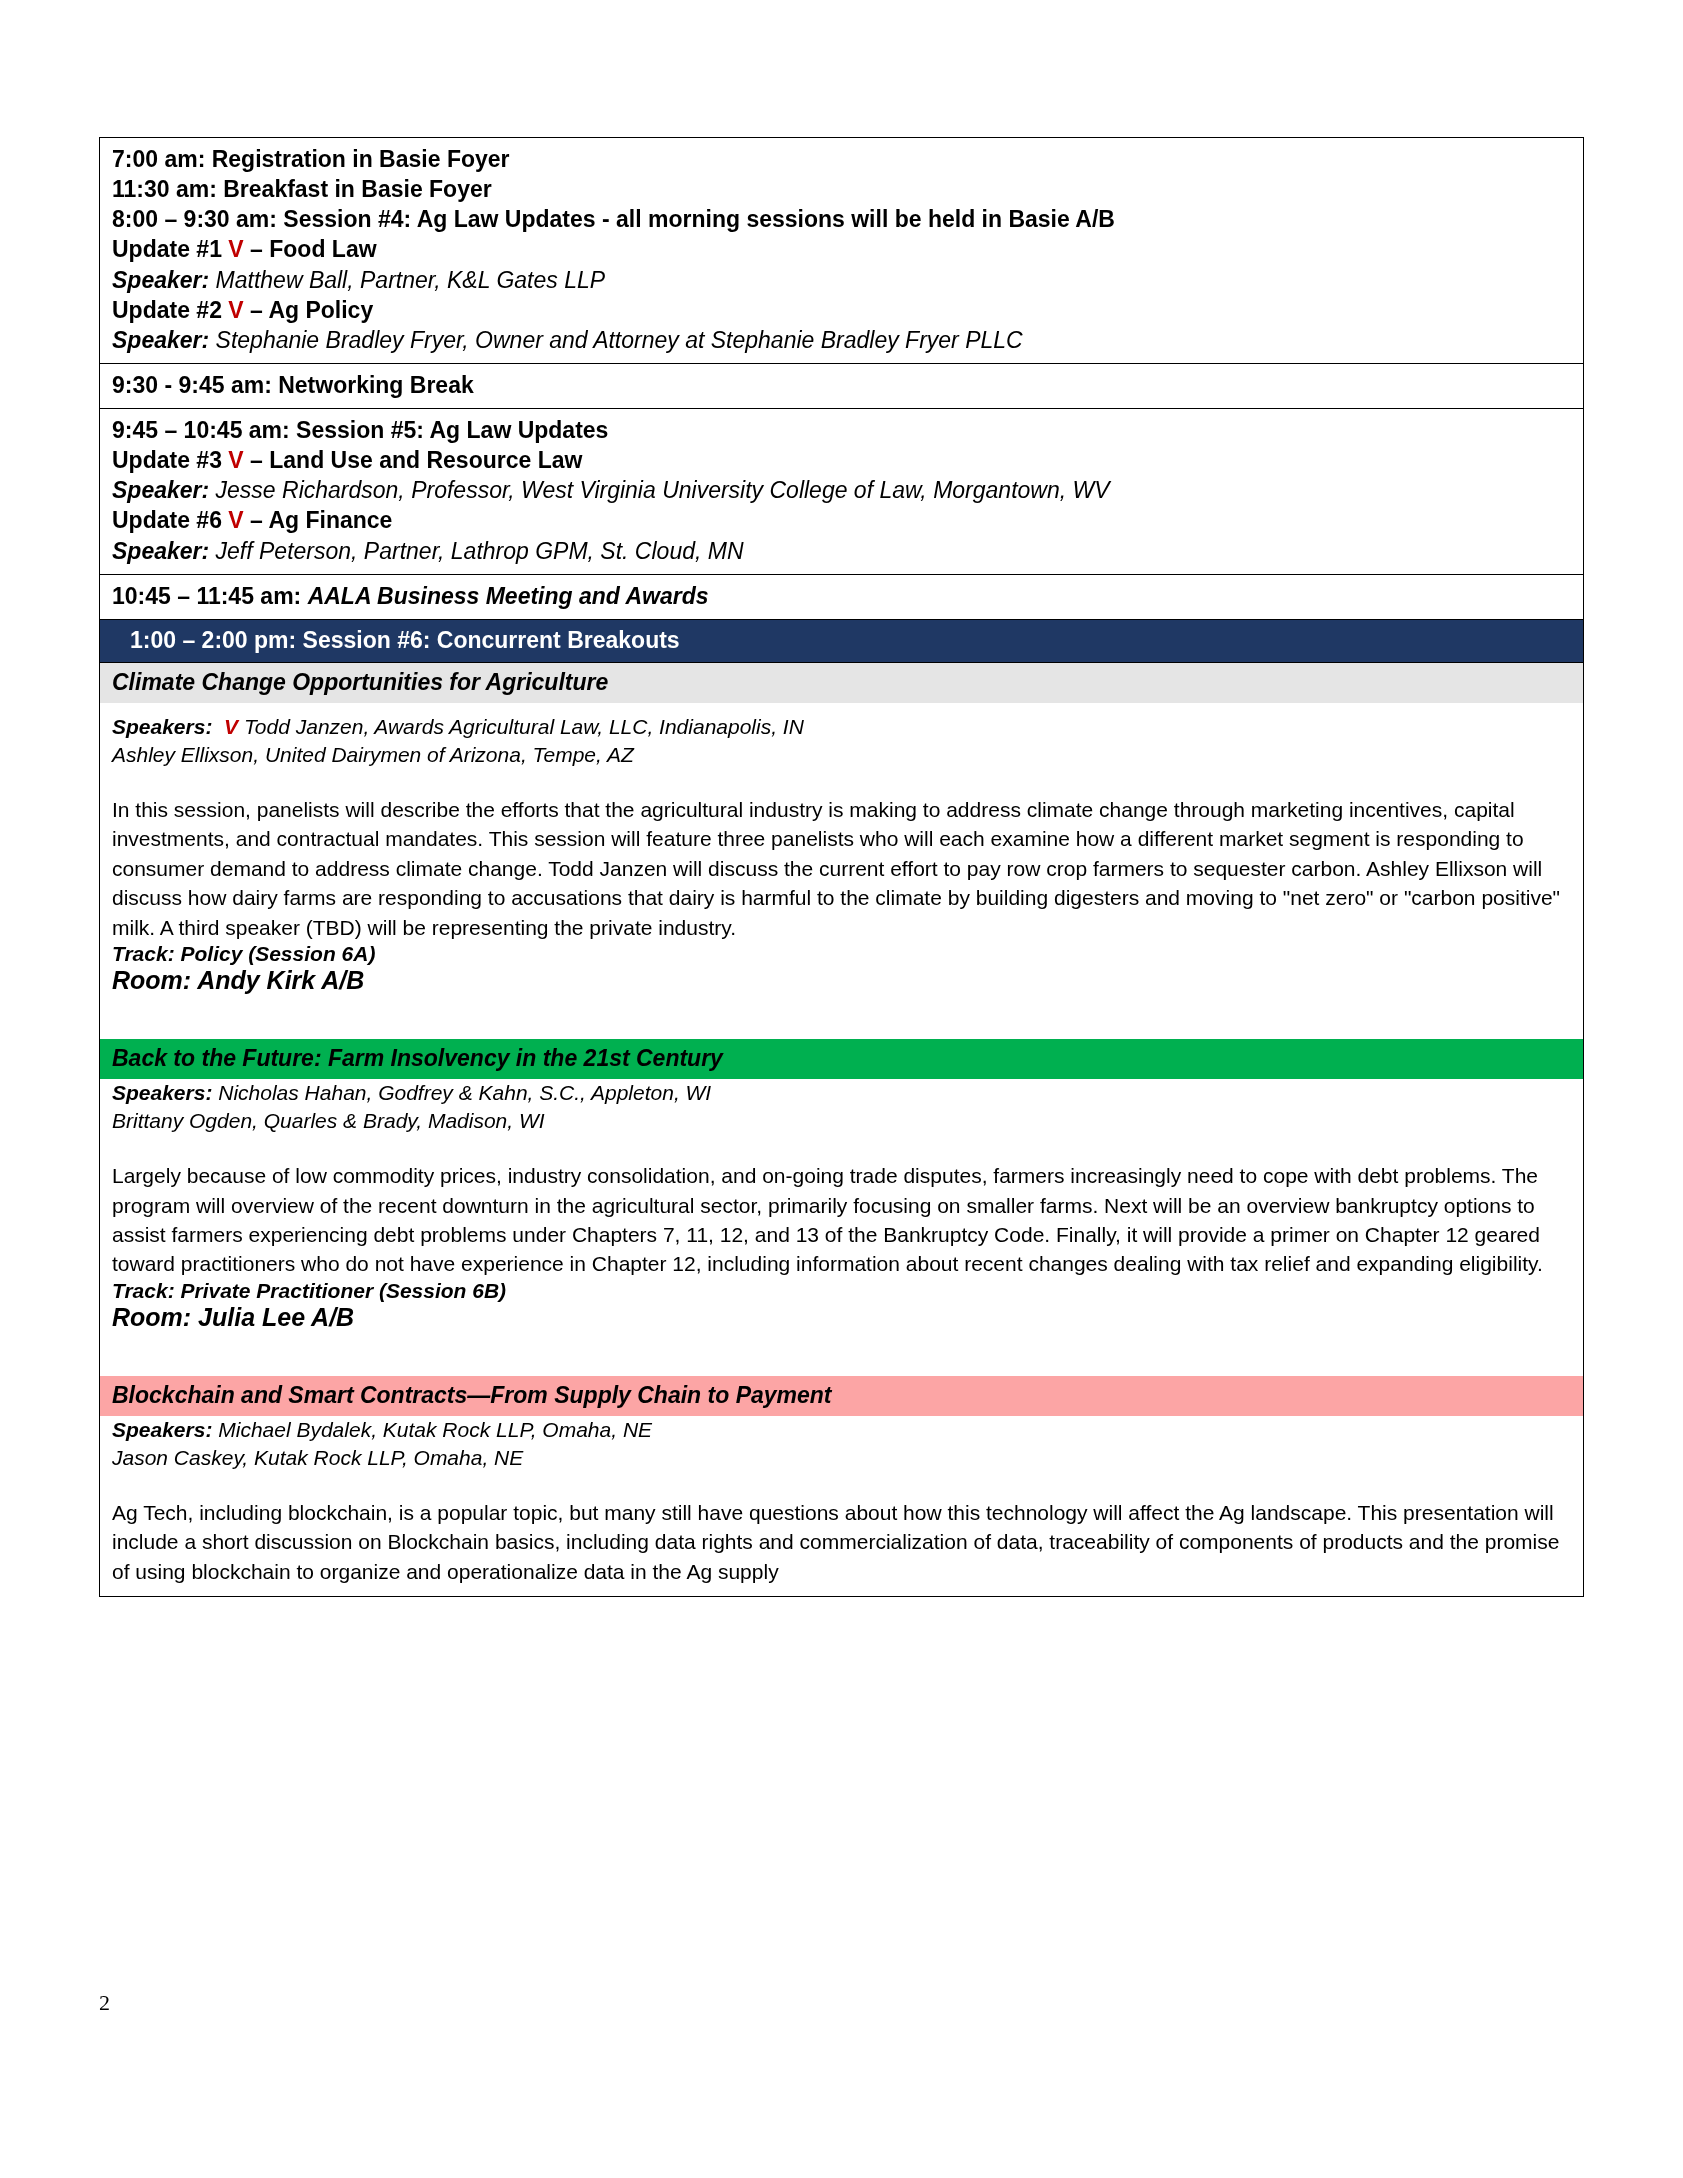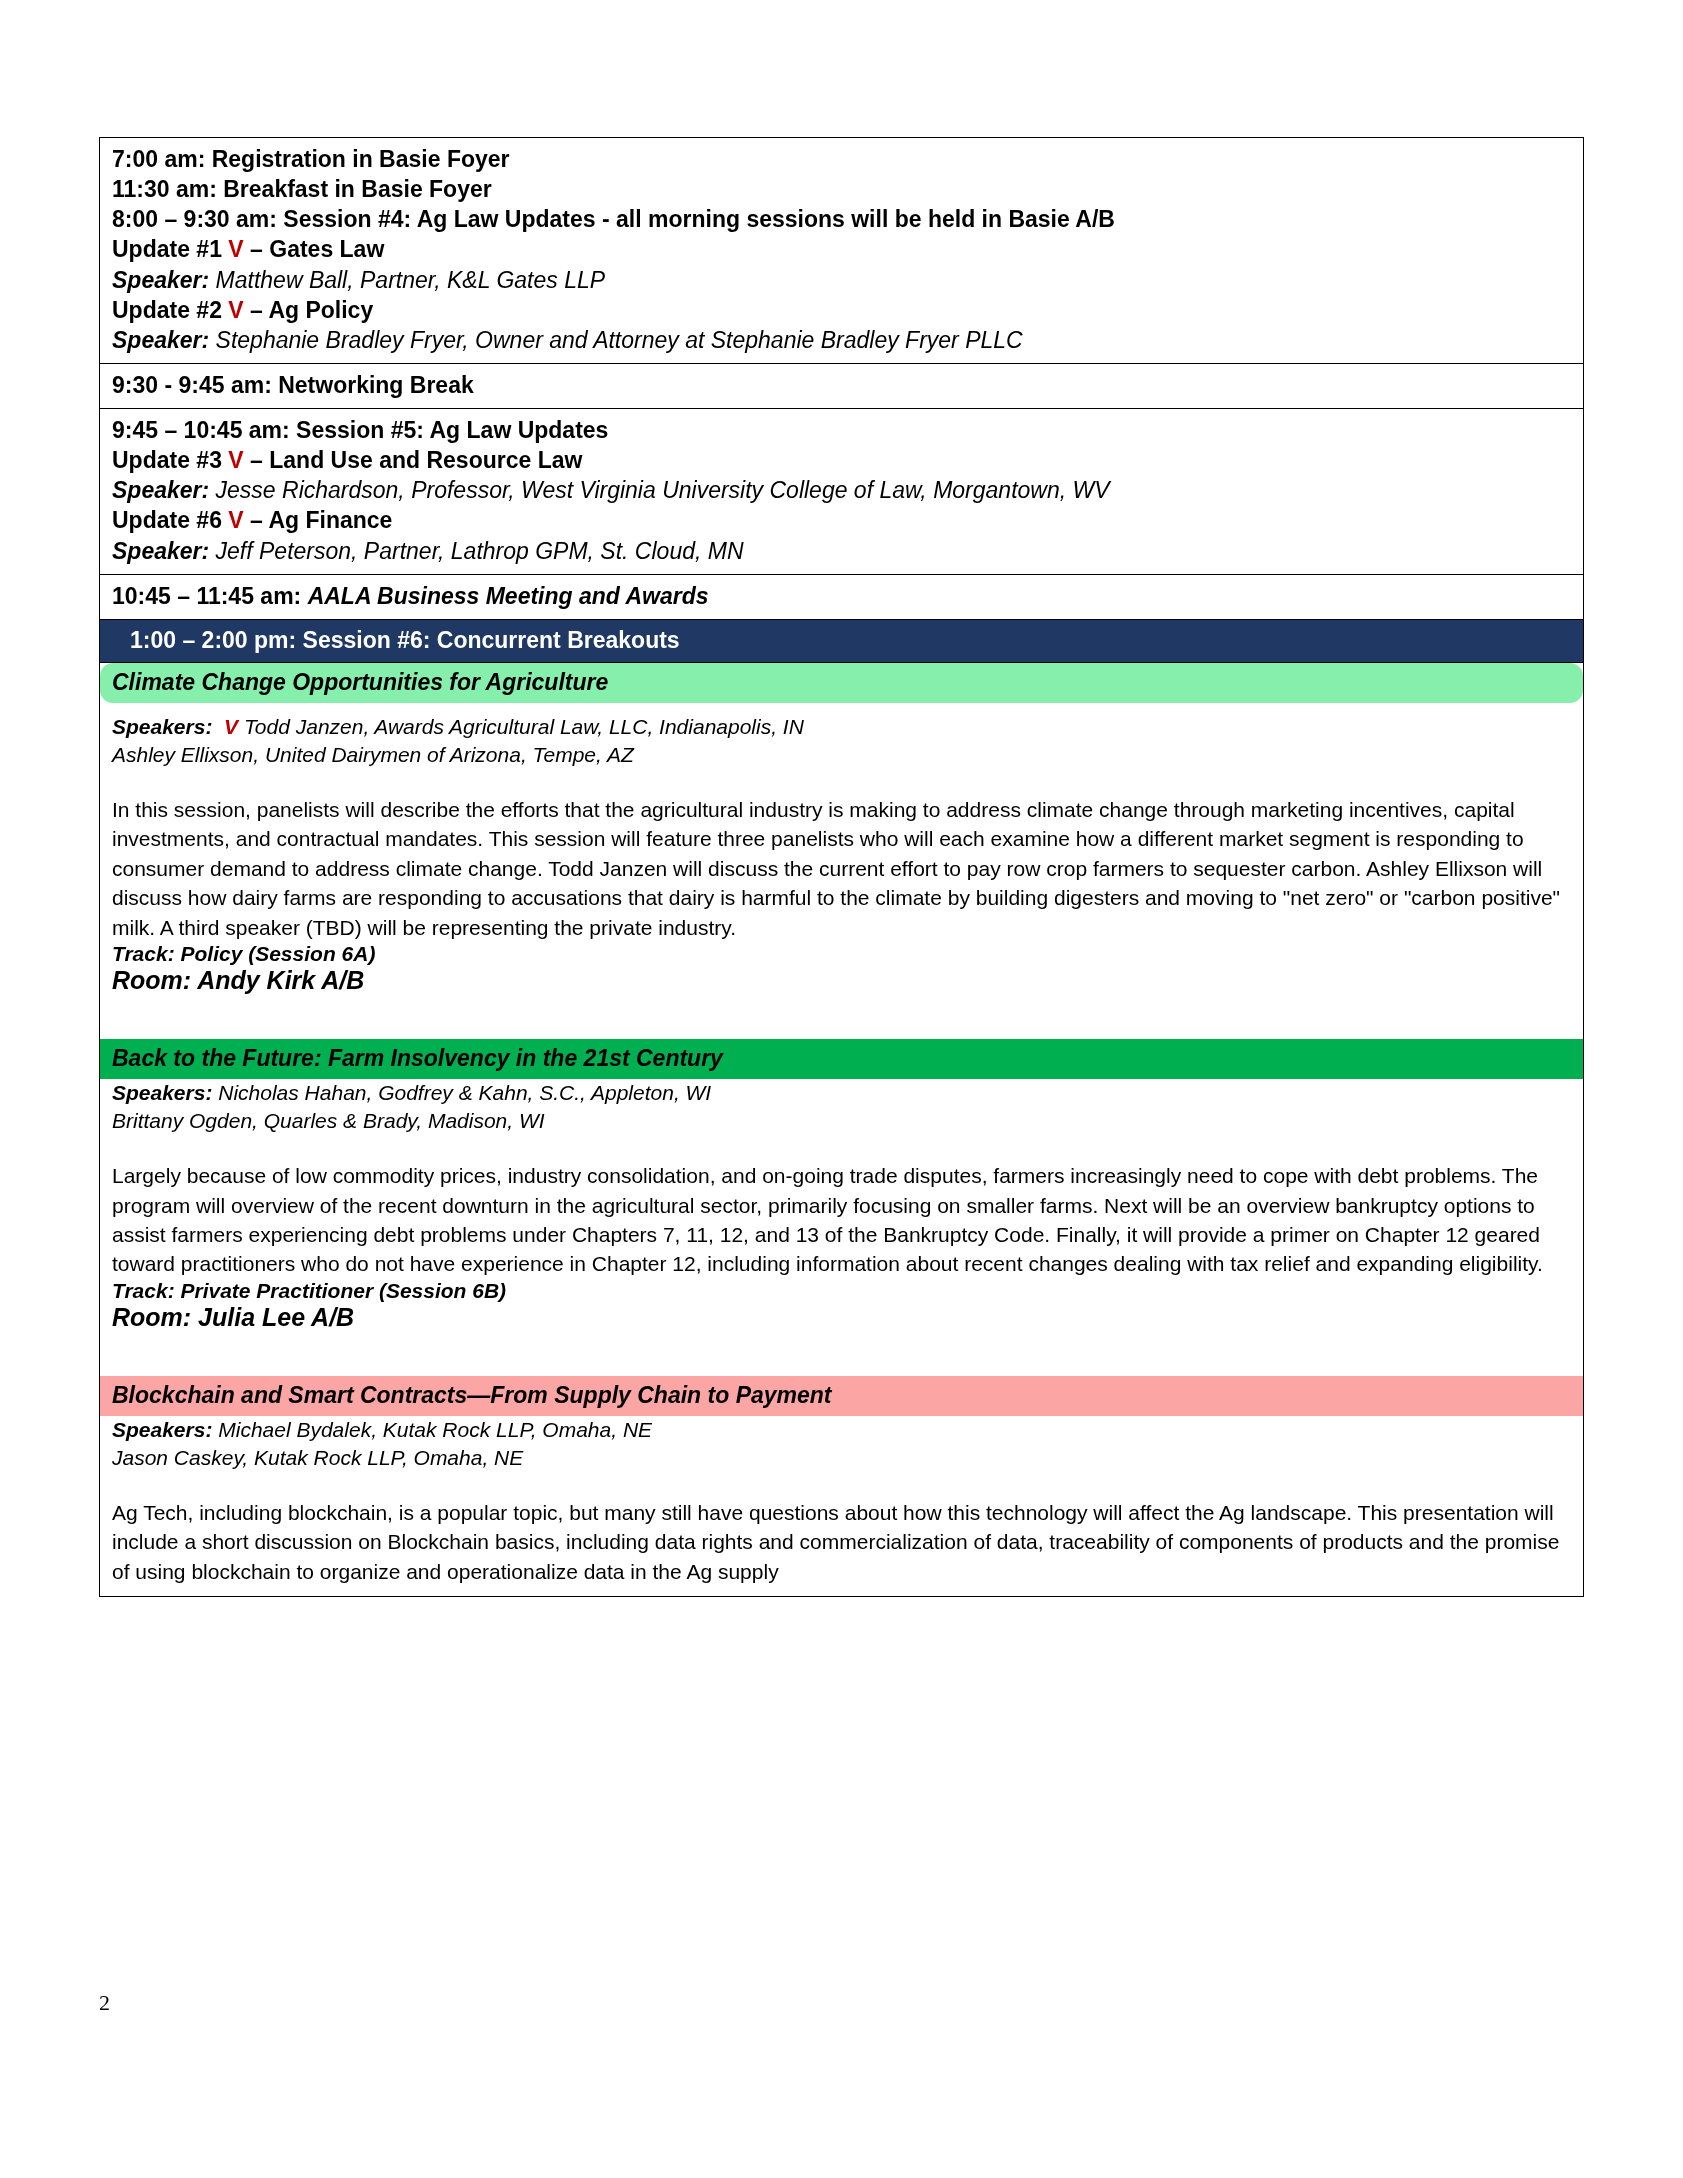--- a/index.html
+++ b/index.html
@@ -65,21 +65,21 @@
     font-size: 23px;
     padding: 7px 12px 8px 30px;
   }
   .track-bar {
     font-weight: bold;
     font-style: italic;
     font-size: 23px;
     padding: 6px 12px 7px 12px;
     color: #000000;
   }
-  .track-blue { background: #86efac; border-radius: 13px; }
+  .track-blue { background: #e5e5e5; }
   .track-green { background: #00B050; }
   .track-yellow { background: #fca5a5; }
   .speakers-line {
     font-size: 21px;
     font-style: italic;
     line-height: 1.34;
     padding-left: 12px;
   }
   .speakers-line .lbl {
     font-weight: bold;
@@ -122,21 +122,21 @@
   <table class="agenda-table">
     <tbody>
 
 
       <tr>
         <td>
           <div class="cell-pad">
             <div class="line bold">7:00 am: Registration in Basie Foyer</div>
             <div class="line bold">11:30 am: Breakfast in Basie Foyer</div>
             <div class="line bold">8:00 – 9:30 am: Session #4: Ag Law Updates - all morning sessions will be held in Basie A/B</div>
-            <div class="line"><span class="bold">Update #1 </span><span class="vmark">V</span><span class="bold"> – Gates Law</span></div>
+            <div class="line"><span class="bold">Update #1 </span><span class="vmark">V</span><span class="bold"> – Food Law</span></div>
             <div class="line"><span class="bi">Speaker:</span><span class="ital"> Matthew Ball, Partner, K&amp;L Gates LLP</span></div>
             <div class="line"><span class="bold">Update #2 </span><span class="vmark">V</span><span class="bold"> – Ag Policy</span></div>
             <div class="line"><span class="bi">Speaker:</span><span class="ital">  Stephanie Bradley Fryer, Owner and Attorney at Stephanie Bradley Fryer PLLC</span></div>
           </div>
         </td>
       </tr>
 
       <tr>
         <td>
           <div class="cell-pad">

